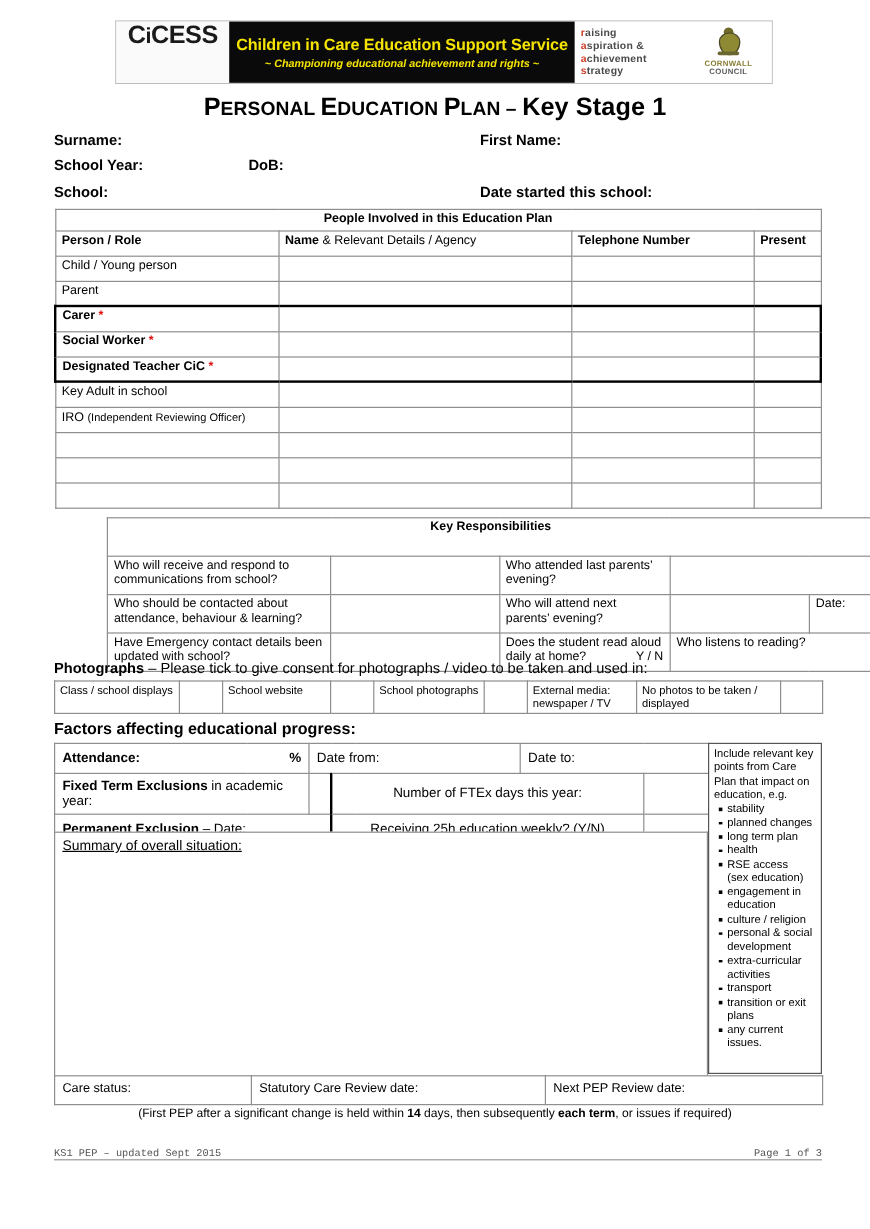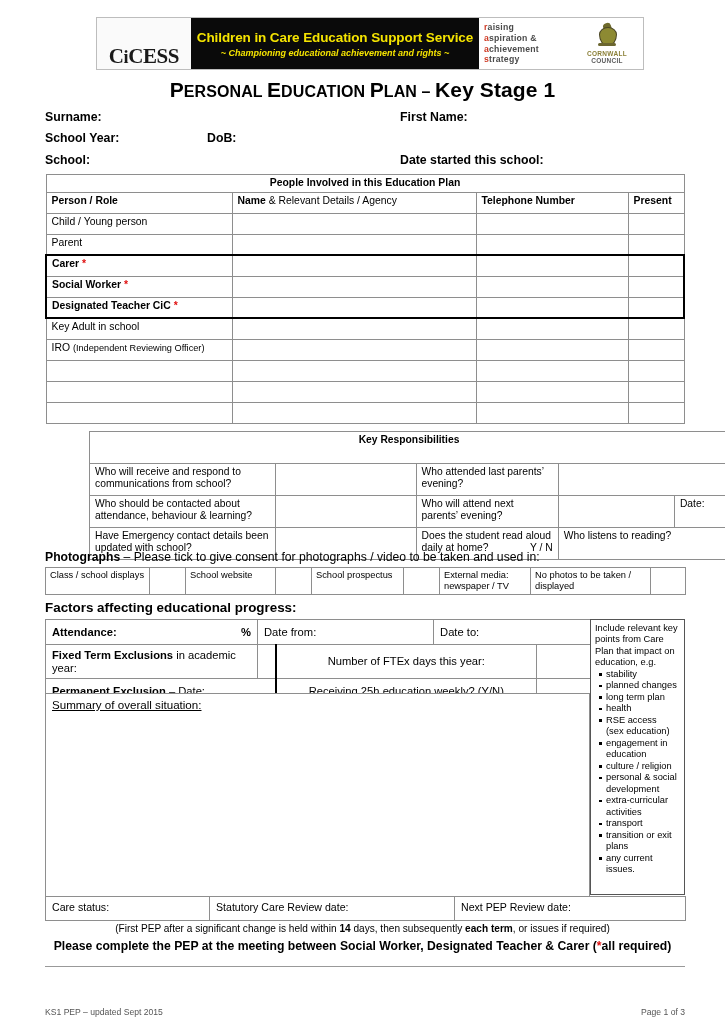--- a/index.html
+++ b/index.html
@@ -6,21 +6,21 @@
   body{
     width:725px;height:1024px;
     font-family:"Liberation Sans","DejaVu Sans",sans-serif;
     color:#000;-webkit-font-smoothing:antialiased;
   }
   .page{position:relative;width:725px;height:1024px;padding:0;box-sizing:border-box;}
 
   
   .banner{position:absolute;left:96px;top:17px;width:548px;height:53px;
           border:1px solid #bdbdbd;background:#fff;display:flex;align-items:stretch;box-sizing:border-box;}
-  .bn-cicess{width:94px;display:flex;align-items:flex-end;justify-content:center;background:#fafafa;font-family:Liberation Serif, serif;}
+  .bn-cicess{width:94px;display:flex;align-items:flex-start;justify-content:center;background:#fafafa;}
   .bn-cicess .logo{font-size:21px;font-weight:bold;letter-spacing:-.4px;color:#1a1a1a;}
   .bn-cicess .logo .lc{font-size:18px;}
   .bn-black{flex:1;background:#0a0a0a;display:flex;flex-direction:column;
             align-items:center;justify-content:center;padding:0 4px;box-sizing:border-box;}
   .bn-black .l1{color:#f5e400;font-size:13.5px;font-weight:bold;letter-spacing:-.1px;white-space:nowrap;}
   .bn-black .l2{color:#f5e400;font-size:9px;font-style:italic;font-weight:bold;margin-top:3px;white-space:nowrap;}
   .bn-ras{width:92px;background:#fff;display:flex;flex-direction:column;justify-content:center;
           padding-left:5px;box-sizing:border-box;}
   .bn-ras div{font-size:8.7px;line-height:10.6px;color:#4a4a4a;font-weight:bold;letter-spacing:.2px;}
   .bn-ras div b{color:#cf3a24;font-weight:bold;}
@@ -95,21 +95,21 @@
   .sidebox li:before{content:"";position:absolute;left:-7px;top:4.5px;width:2.5px;height:2.5px;background:#000;}
   .sidebox li.cont:before{display:none;}
 
   #carestat{left:45px;top:896px;width:640px;}
   #carestat td{font-size:10.6px;padding:4px 6px;height:15px;}
 
   .note1{position:absolute;left:0;top:923px;width:725px;text-align:center;font-size:10.1px;}
   .note2{position:absolute;left:0;top:939px;width:725px;text-align:center;font-size:12.2px;font-weight:bold;}
 
   .footsep{position:absolute;left:45px;top:966px;width:640px;border-top:1px solid #999;}
-  .foot{position:absolute;top:1007px;font-size:8.6px;color:#555;}
+  .foot{position:absolute;top:956px;font-size:8.6px;color:#555;font-family:Liberation Mono, monospace;}
   .foot-l{left:45px;}
   .foot-r{right:40px;}
 </style>
 </head>
 <body>
 
 <div class="page">
 
   <div class="banner">
     <div class="bn-cicess">
@@ -282,21 +282,21 @@
         <col style="width:36px">
         <col style="width:120px">
         <col style="width:36px">
       </colgroup>
     <tbody>
         <tr>
       <td>Class / school displays</td>
       <td></td>
       <td>School website</td>
       <td></td>
-      <td>School prospectus</td>
+      <td>School photographs</td>
       <td></td>
       <td>External media: newspaper / TV</td>
       <td></td>
     </tr>
   </tbody>
     </table>
 
   <table class="tbl" id="photo2">
     <colgroup>
         <col style="width:120px">
@@ -385,19 +385,18 @@
         <tr>
       <td>Care status:</td>
       <td>Statutory Care Review date:</td>
       <td>Next PEP Review date:</td>
     </tr>
   </tbody>
     </table>
 
   <div class="note1"><span>(First PEP after a significant change is held within </span><b>14</b><span> days, then subsequently </span><b>each term</b><span>, or issues if required)</span></div>
 
-  <div class="note2"><span>Please complete the PEP at the meeting between Social Worker, Designated Teacher &amp; Carer (</span><span class="req">*</span><span>all required)</span></div>
 
   <div class="footsep"></div>
   <div class="foot foot-l">KS1 PEP – updated Sept 2015</div>
   <div class="foot foot-r">Page 1 of 3</div>
 
 </div>
 
 </body></html>

